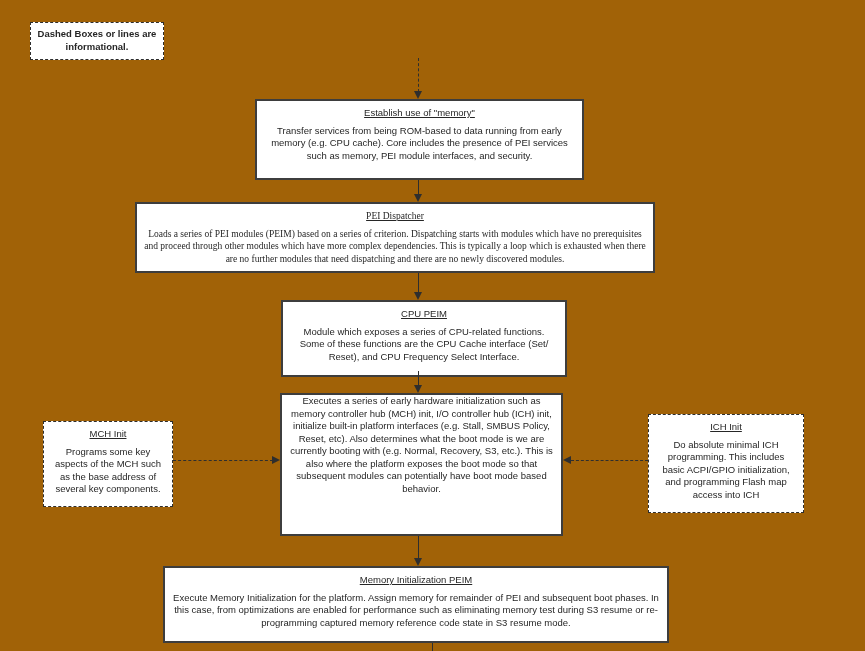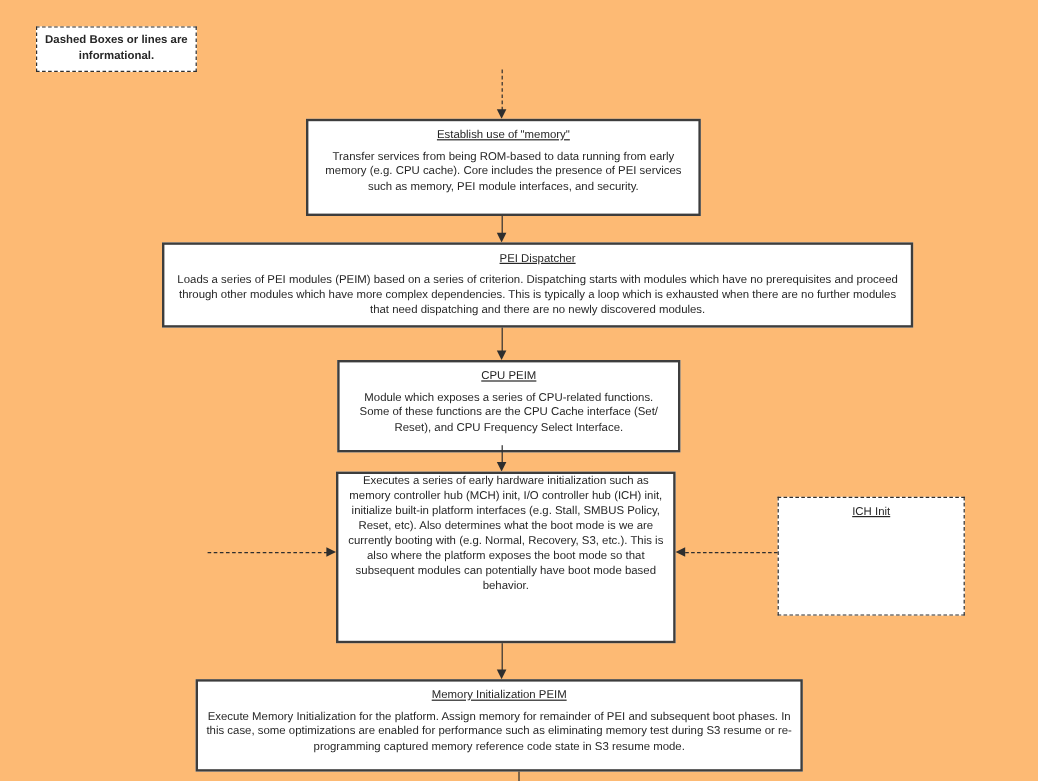--- a/index.html
+++ b/index.html
@@ -1,20 +1,20 @@
 <!DOCTYPE html>
 <html><head>
 <meta charset="utf-8">
 <style>
   html, body { margin: 0; padding: 0; background: #fff; }
   #canvas {
     position: relative;
     width: 865px;
     height: 651px;
-    background: #fdba74;
+    background: #a16207;
     font-family: "Liberation Sans", "DejaVu Sans", sans-serif;
     color: #262626;
     overflow: hidden;
   }
   .node {
     position: absolute;
     background: #ffffff;
     border: 1px solid #2e2e2e;
     box-sizing: border-box;
     text-align: center;
@@ -86,54 +86,59 @@
   <div class="arrow-down" style="left:414px; top:91px;"></div>
 
   <div class="node solid" style="left:255px; top:99px; width:329px; height:81px;">
     <span class="title">Establish use of "memory"</span>
     <span class="body">Transfer services from being ROM-based to data running from early memory (e.g. CPU cache).  Core includes the presence of PEI services such as memory, PEI module interfaces, and security.</span>
   </div>
 
   <div class="vline" style="left:418px; top:180px; height:15px;"></div>
   <div class="arrow-down" style="left:414px; top:194px;"></div>
 
-  <div class="node solid" style="left:135px; top:202px; width:626px; height:71px;">
+  <div class="node solid" style="left:135px; top:202px; width:520px; height:71px;font-family:Liberation Serif, serif;">
     <span class="title">PEI Dispatcher</span>
     <span class="body">Loads a series of PEI modules (PEIM) based on a series of criterion.  Dispatching starts with modules which have no prerequisites and proceed through other modules which have more complex dependencies.  This is typically a loop which is exhausted when there are no further modules that need dispatching and there are no newly discovered modules.</span>
   </div>
 
   <div class="vline" style="left:418px; top:273px; height:20px;"></div>
   <div class="arrow-down" style="left:414px; top:292px;"></div>
 
   <div class="node solid" style="left:281px; top:300px; width:286px; height:77px;">
     <span class="title">CPU PEIM</span>
     <span class="body">Module which exposes a series of CPU-related functions.  Some of these functions are the CPU Cache interface (Set/ Reset), and CPU Frequency Select Interface.</span>
   </div>
 
   <div class="vline" style="left:418px; top:371px; height:15px;"></div>
   <div class="arrow-down" style="left:414px; top:385px;"></div>
 
   <div class="node solid" style="left:280px; top:393px; width:283px; height:143px;">
     <span class="body">Executes a series of early hardware initialization such as memory controller hub (MCH) init, I/O controller hub (ICH) init, initialize built-in platform interfaces (e.g. Stall, SMBUS Policy, Reset, etc).   Also determines what the boot mode is we are currently booting with (e.g. Normal, Recovery, S3, etc.).  This is also where the platform exposes the boot mode so that subsequent modules can potentially have boot mode based behavior.</span>
   </div>
 
+  <div class="node dashed" style="left:43px; top:421px; width:130px; height:86px;">
+    <span class="title">MCH Init</span>
+    <span class="body">Programs some key aspects of the MCH such as the base address of several key components.</span>
+  </div>
 
   <div class="hline" style="left:173px; top:460px; width:100px;"></div>
   <div class="arrow-right" style="left:272px; top:456px;"></div>
 
   <div class="node dashed" style="left:648px; top:414px; width:156px; height:99px;">
     <span class="title">ICH Init</span>
+    <span class="body">Do absolute minimal ICH programming.  This includes basic ACPI/GPIO initialization, and programming Flash map access into ICH</span>
   </div>
 
   <div class="hline" style="left:571px; top:460px; width:77px;"></div>
   <div class="arrow-left" style="left:563px; top:456px;"></div>
 
   <div class="vline" style="left:418px; top:536px; height:23px;"></div>
   <div class="arrow-down" style="left:414px; top:558px;"></div>
 
   <div class="node solid" style="left:163px; top:566px; width:506px; height:77px;">
     <span class="title">Memory Initialization PEIM</span>
-    <span class="body">Execute Memory Initialization for the platform.  Assign memory for remainder of PEI and subsequent boot phases.  In this case, some optimizations are enabled for performance such as eliminating memory test during S3 resume or re-programming captured memory reference code state in S3 resume mode.</span>
+    <span class="body">Execute Memory Initialization for the platform.  Assign memory for remainder of PEI and subsequent boot phases.  In this case, from optimizations are enabled for performance such as eliminating memory test during S3 resume or re-programming captured memory reference code state in S3 resume mode.</span>
   </div>
 
   <div class="vline" style="left:432px; top:643px; height:8px;"></div>
 
 </div>
 
 </body></html>

